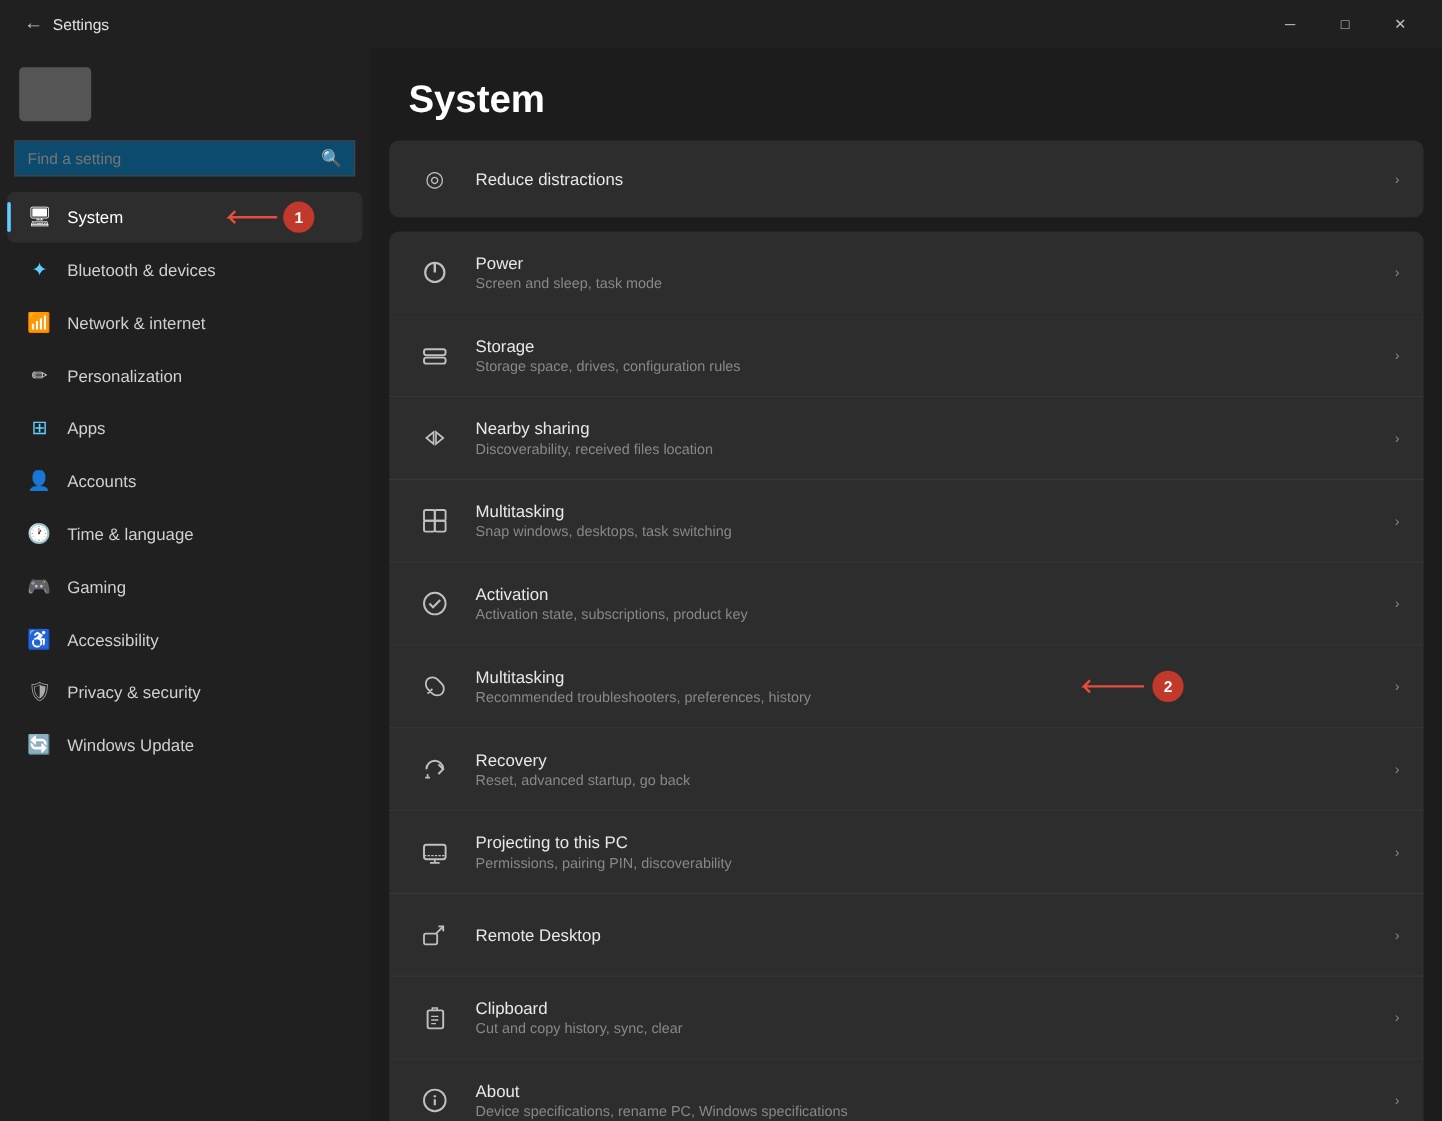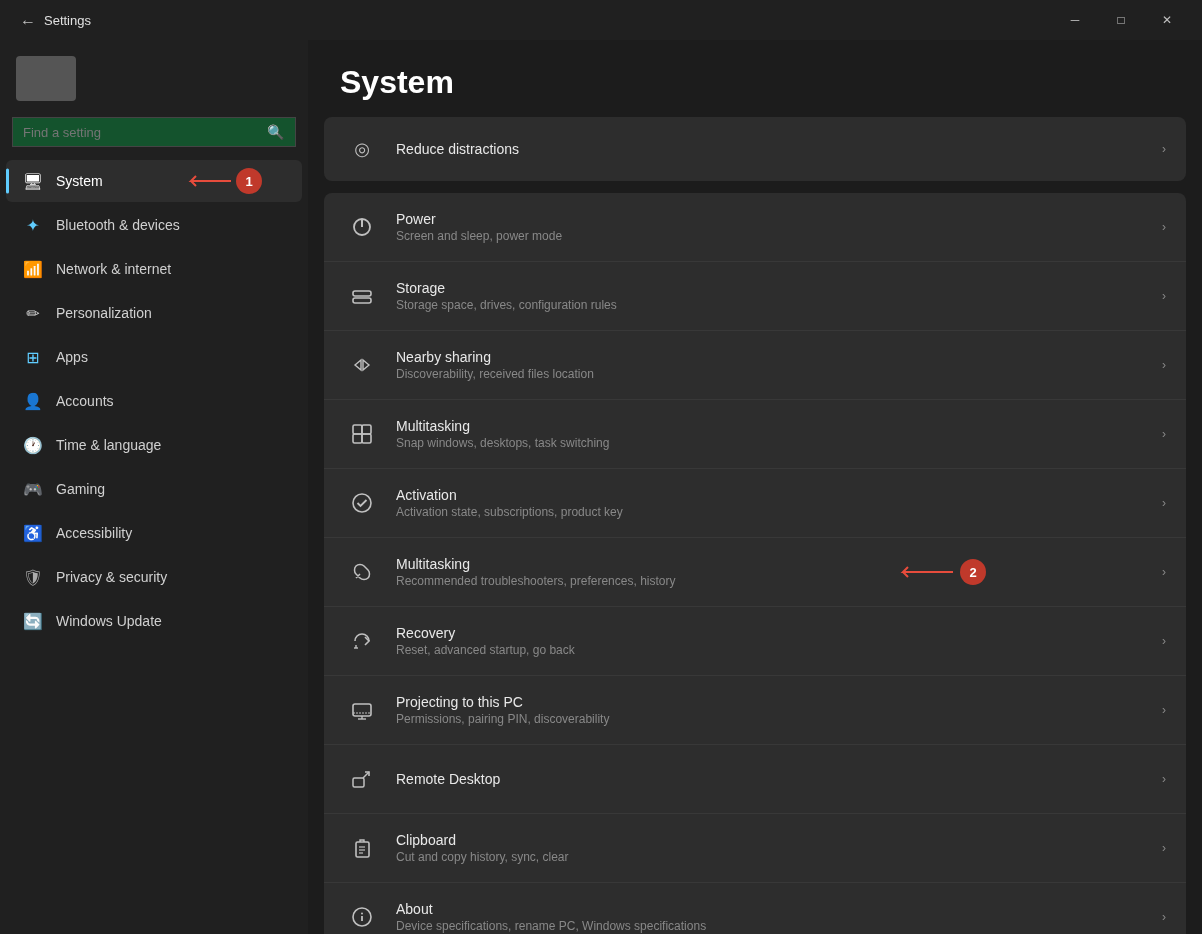--- a/index.html
+++ b/index.html
@@ -77,21 +77,21 @@
       height: 45px;
       background: #555;
       margin: 16px 16px 8px 16px;
       border-radius: 4px;
     }
 
     .search-box {
       margin: 8px 12px 12px 12px;
       display: flex;
       align-items: center;
-      background: #14532d;
+      background: #0c4a6e;
       border: 1px solid #444;
       border-radius: 0;
       padding: 6px 10px;
     }
     .search-box input {
       background: none;
       border: none;
       outline: none;
       color: #c0c0c0;
       font-size: 13px;
@@ -328,21 +328,21 @@
 
       <div class="settings-item">
         <div class="item-icon">
           <svg width="22" height="22" viewBox="0 0 22 22" fill="none">
             <circle cx="11" cy="11" r="8" stroke="#c0c0c0" stroke-width="1.8" fill="none"></circle>
             <line x1="11" y1="4" x2="11" y2="11" stroke="#c0c0c0" stroke-width="2"></line>
           </svg>
         </div>
         <div class="item-text">
           <div class="item-title">Power</div>
-          <div class="item-subtitle">Screen and sleep, power mode</div>
+          <div class="item-subtitle">Screen and sleep, task mode</div>
         </div>
         <span class="item-chevron">›</span>
       </div>
 
       <div class="settings-item">
         <div class="item-icon">
           <svg width="22" height="22" viewBox="0 0 22 22" fill="none">
             <rect x="2" y="6" width="18" height="5" rx="2" stroke="#c0c0c0" stroke-width="1.6" fill="none"></rect>
             <rect x="2" y="13" width="18" height="5" rx="2" stroke="#c0c0c0" stroke-width="1.6" fill="none"></rect>
           </svg>

